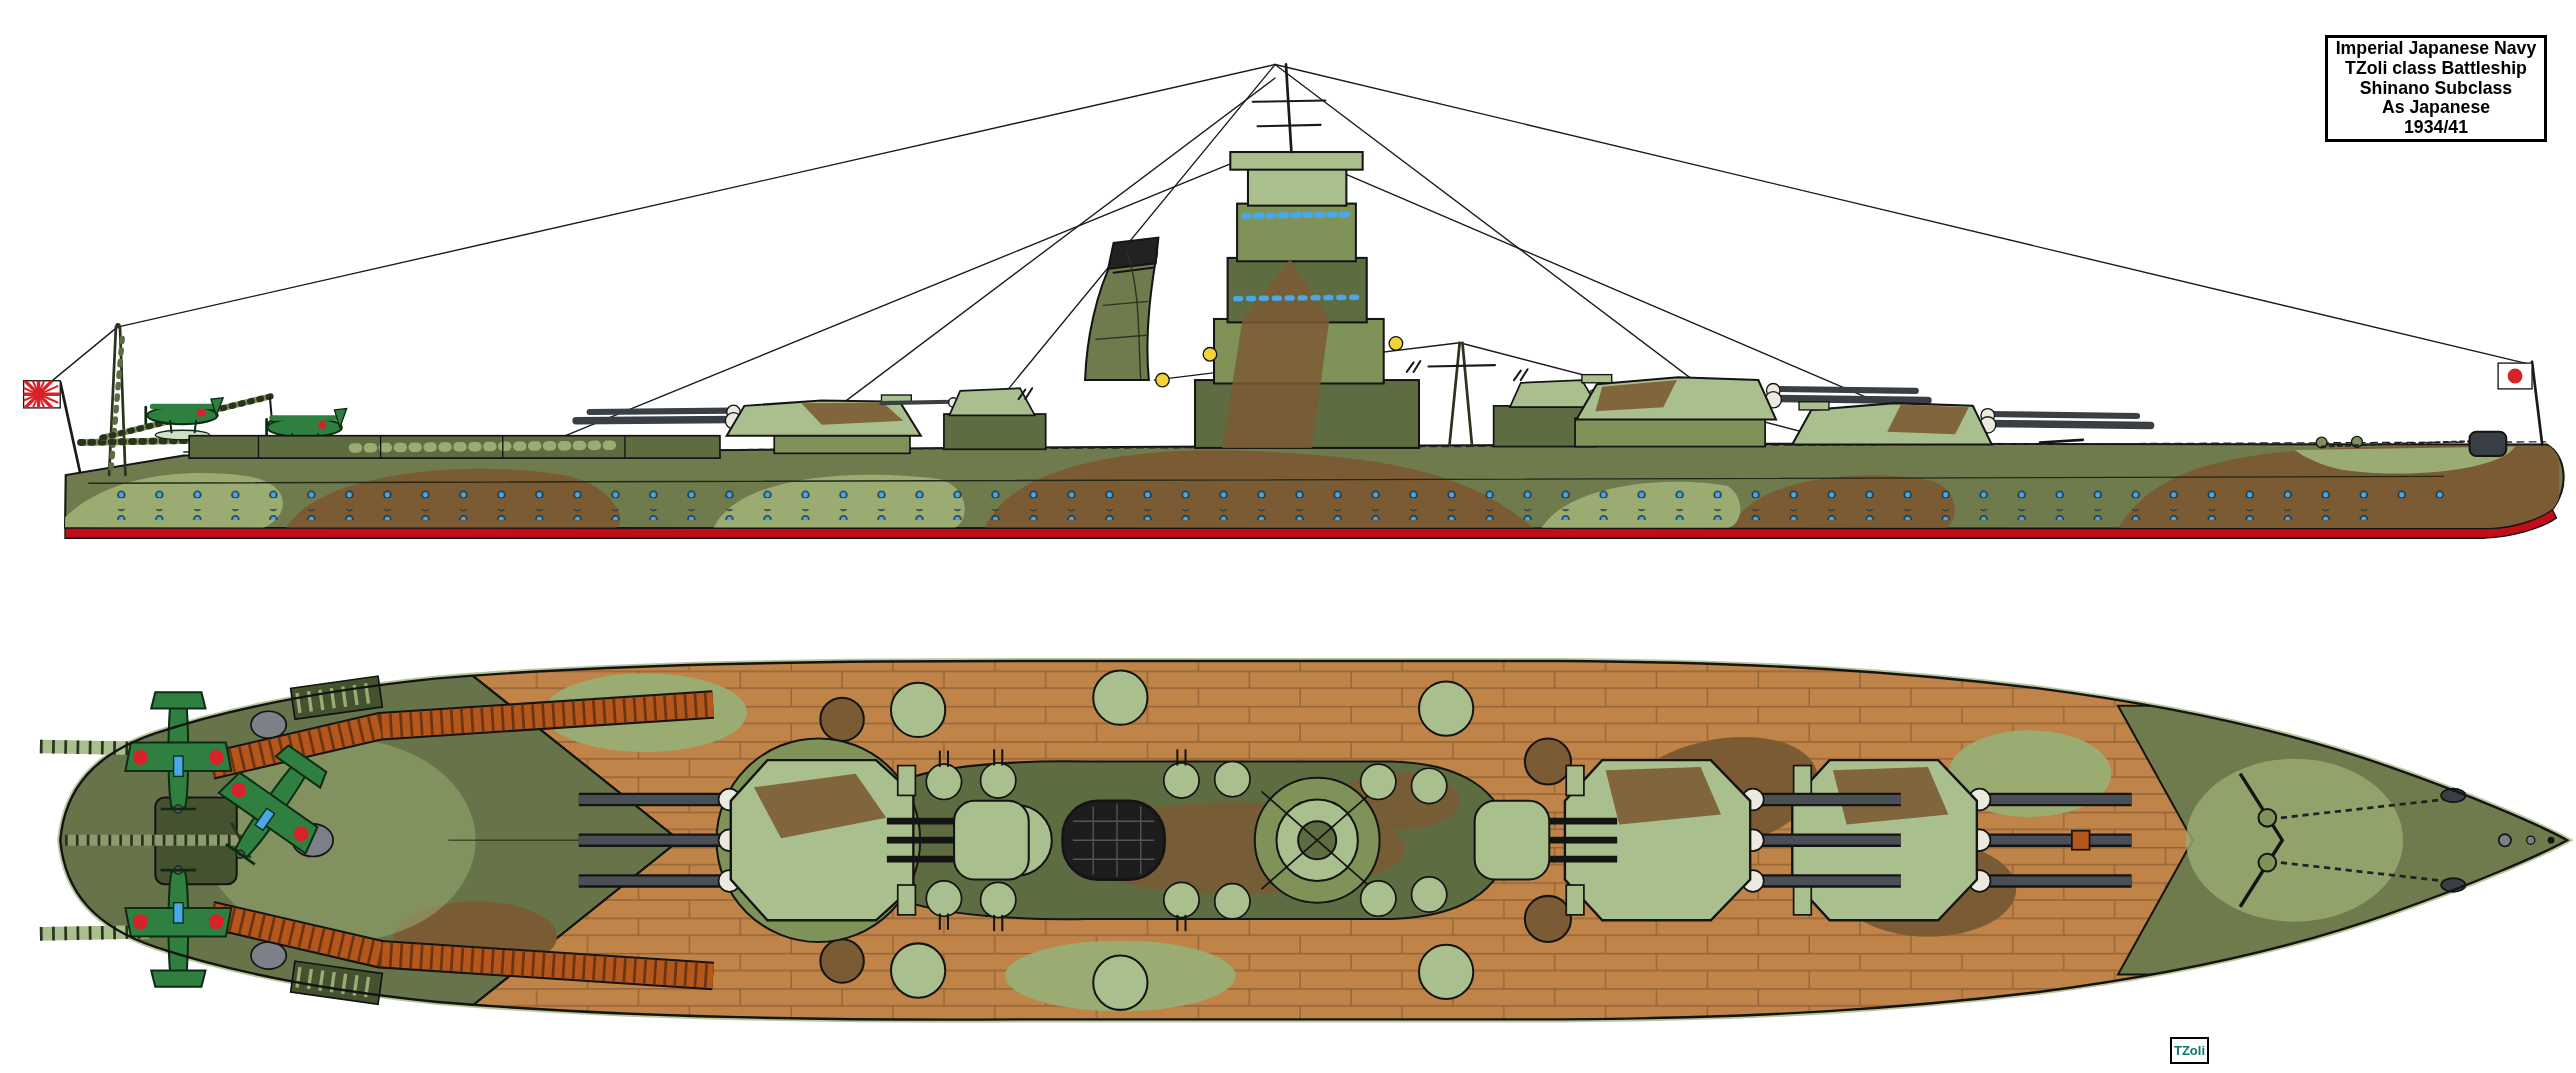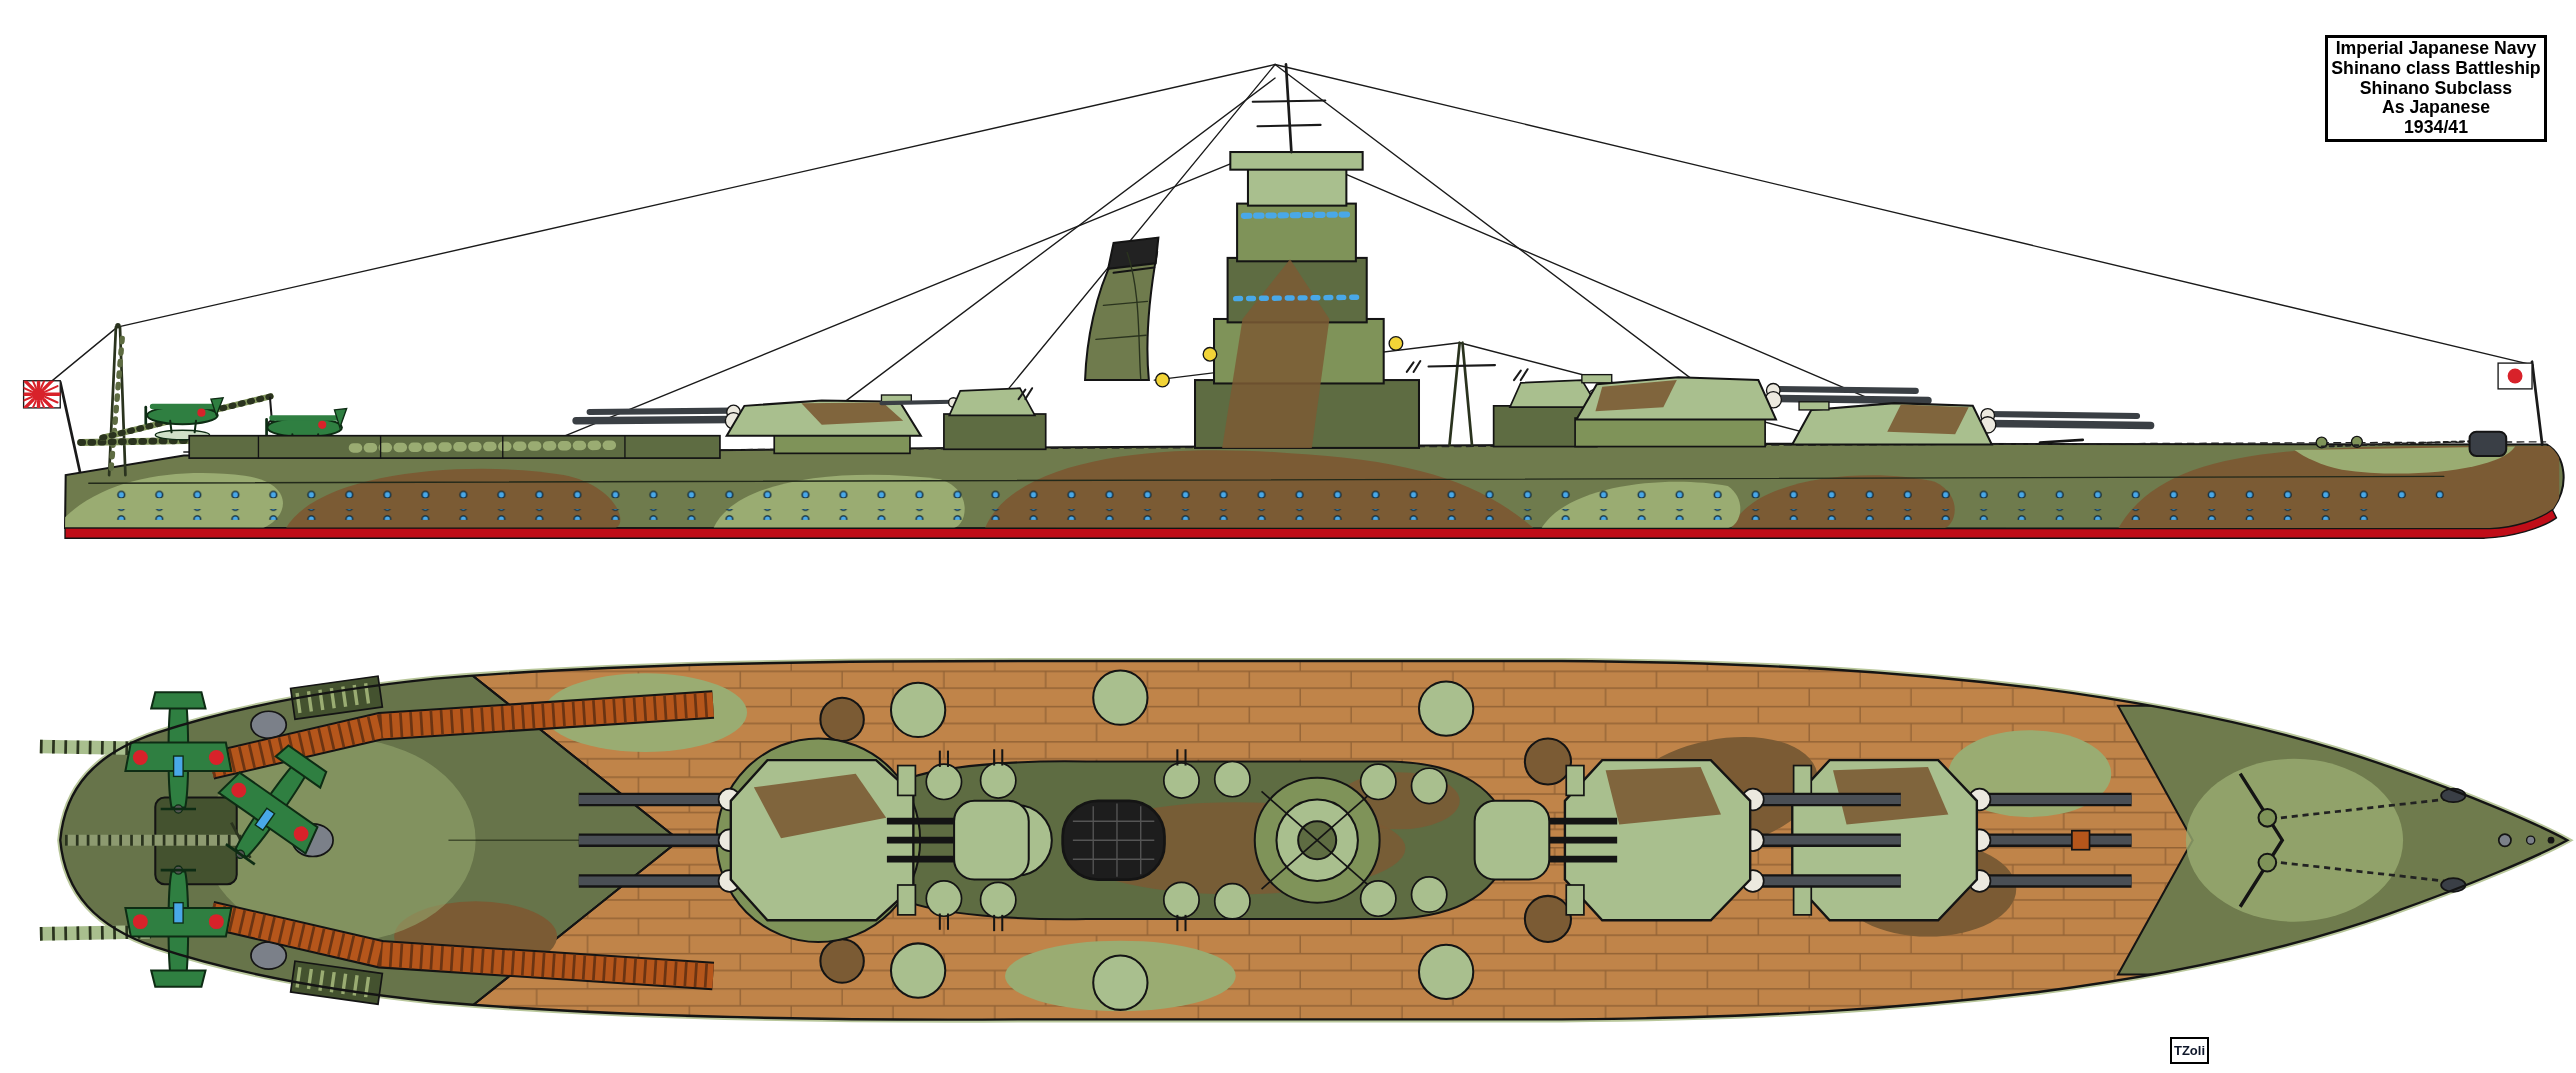--- a/index.html
+++ b/index.html
@@ -5,21 +5,21 @@
   html,body{margin:0;padding:0;background:#ffffff;}
   .canvas{position:relative;width:2576px;height:1073px;background:#ffffff;overflow:hidden;
           font-family:"Liberation Sans", sans-serif;}
   .title-box{position:absolute;left:2325px;top:35px;width:222px;height:107px;
              border:3.4px solid #000;background:#fff;box-sizing:border-box;
              display:flex;flex-direction:column;justify-content:center;align-items:center;}
   .title-box .line{font-weight:bold;font-size:17.7px;line-height:19.7px;color:#000;text-align:center;white-space:nowrap;}
   .sig-box{position:absolute;left:2170px;top:1037px;width:39px;height:27px;
            border:2px solid #000;background:#fff;box-sizing:border-box;
            display:flex;align-items:center;justify-content:center;}
-  .sig-box .sig{font-weight:bold;font-size:13px;color:#0f172a;letter-spacing:0px;}
+  .sig-box .sig{font-weight:bold;font-size:13px;color:#0f766e;letter-spacing:0px;}
   svg{position:absolute;left:0;top:0;}
 </style>
 </head>
 <body>
 
 <div class="canvas">
 
 <svg width="2576" height="1073" viewBox="0 0 3794 1581">
   <defs>
     <pattern id="planks" width="150" height="52" patternUnits="userSpaceOnUse">
@@ -466,21 +466,21 @@
       <circle cx="3728" cy="1238" r="6" fill="#7b8089" stroke="#141414" stroke-width="2"></circle>
       <circle cx="3758" cy="1238" r="5" fill="#141414"></circle>
     </g>
 
     <path d="M88,1238 C95,1160 140,1110 230,1080 C320,1050 450,1020 640,1000 C900,978 1200,974 1500,974 L2300,974 C2600,976 2800,990 3000,1014 C3200,1040 3380,1080 3520,1130 C3640,1172 3740,1215 3782,1238 C3740,1261 3640,1304 3520,1346 C3380,1396 3200,1436 3000,1462 C2800,1486 2600,1500 2300,1502 L1500,1502 C1200,1504 900,1498 640,1476 C450,1456 320,1426 230,1396 C140,1366 95,1316 88,1238 Z" fill="none" stroke="#141414" stroke-width="3.5"></path>
   </g>
 </svg>
 
 <div class="title-box">
   <div class="line">Imperial Japanese Navy</div>
-  <div class="line">Shinano class Battleship</div>
+  <div class="line">TZoli class Battleship</div>
   <div class="line">Shinano Subclass</div>
   <div class="line">As Japanese</div>
   <div class="line">1934/41</div>
 </div>
 
 <div class="sig-box">
   <span class="sig">TZoli</span>
 </div>
 
 </div>

